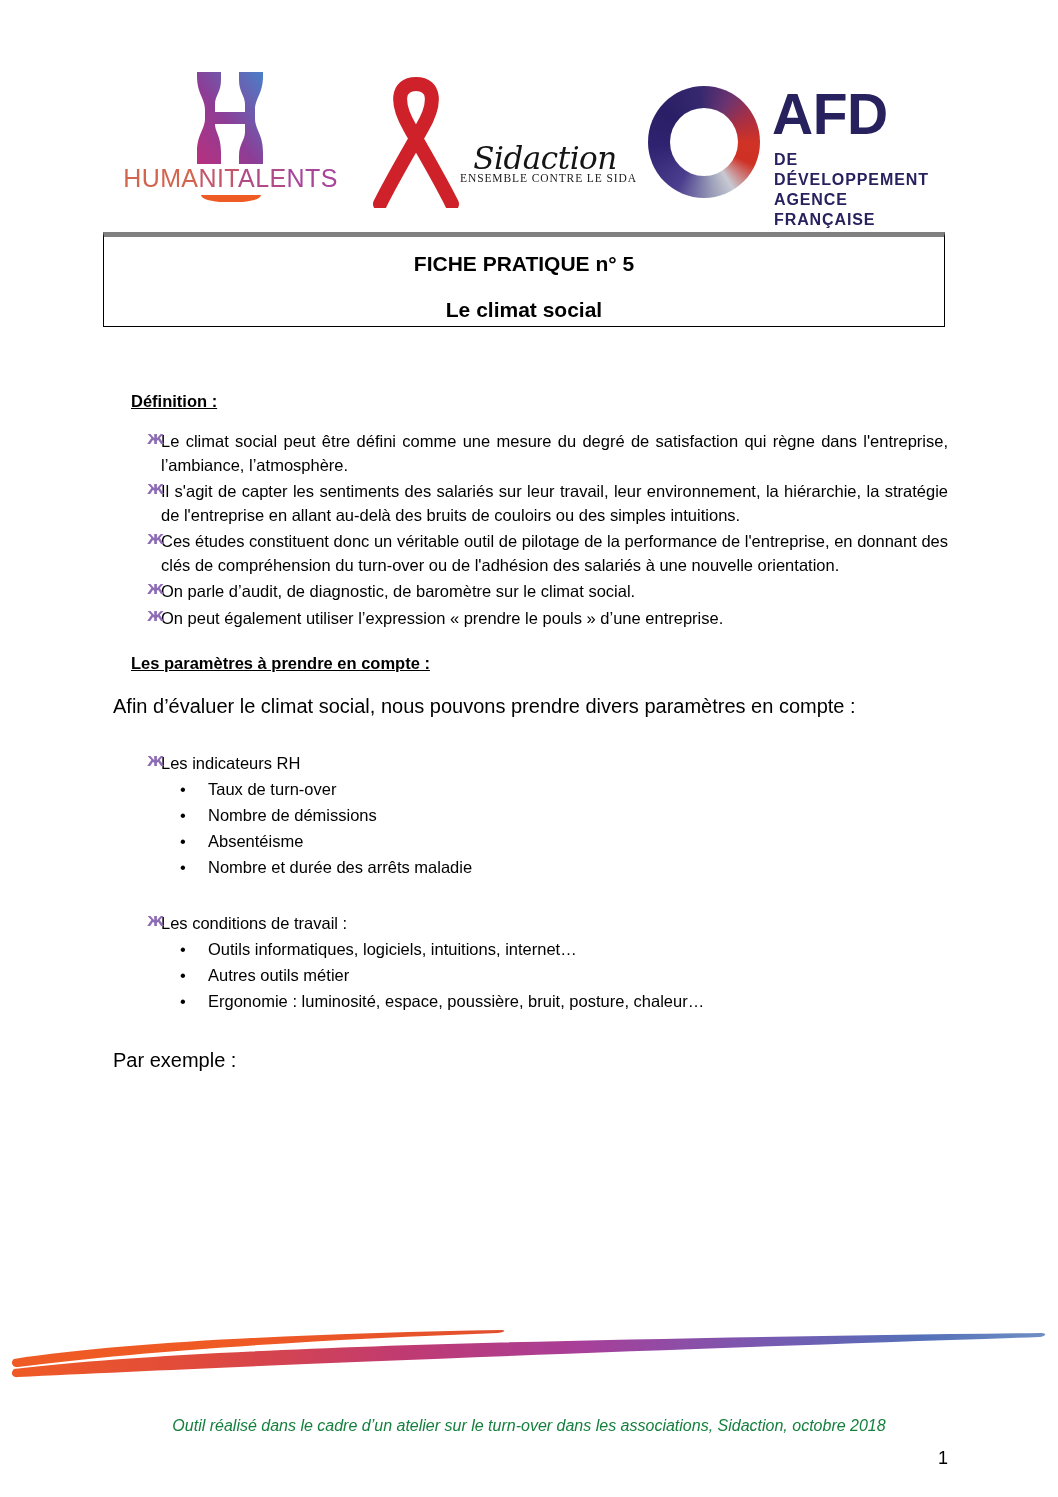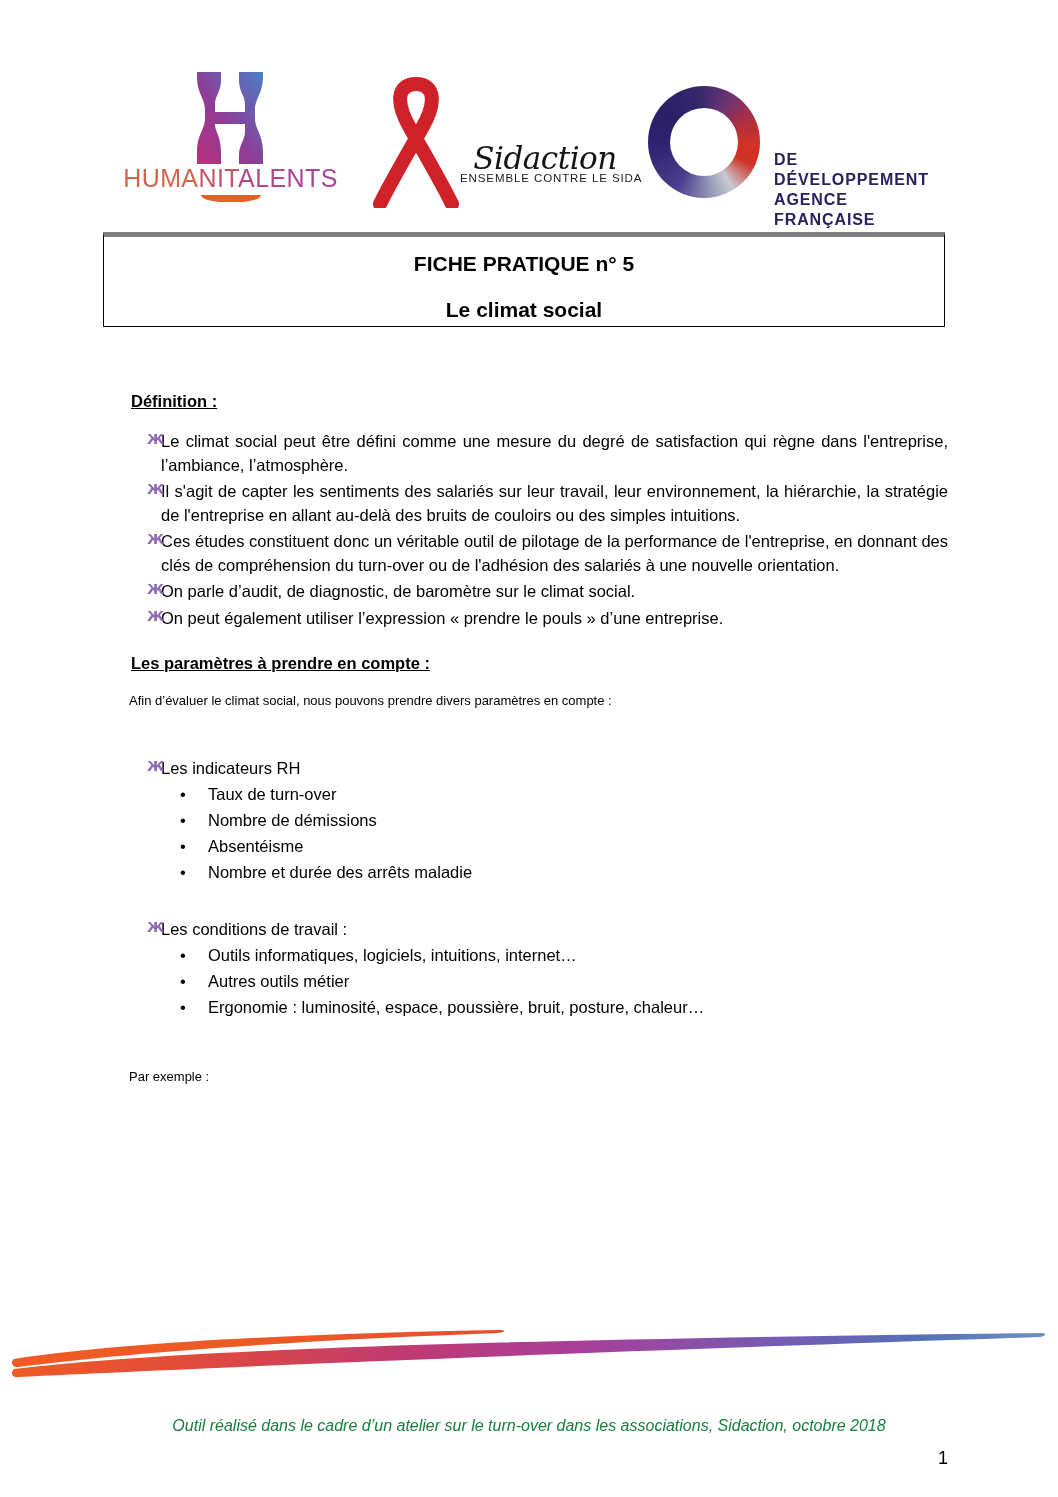--- a/index.html
+++ b/index.html
@@ -97,21 +97,21 @@
     color: #141414;
     letter-spacing: -0.5px;
     white-space: nowrap;
   }
   .sida-sub {
     position: absolute;
     left: 100px;
     top: 100px;
     width: 170px;
     text-align: center;
-    font-family: Liberation Sans, sans-serif;
+    font-family: Liberation Serif, serif;
     font-size: 11.5px;
     letter-spacing: 0.9px;
     color: #1a1a1a;
     white-space: nowrap;
   }
 
   
   .logo-afd {
     position: absolute;
     left: 648px;
@@ -217,23 +217,23 @@
   .heading {
     font-family: "Liberation Sans", sans-serif;
     font-weight: 700;
     font-size: 16.5px;
     text-decoration: underline;
     color: #000;
     margin: 0 0 18px 18px;
   }
   .para {
     font-family: "Liberation Sans", sans-serif;
-    font-size: 13px;
-    color: #000;
-    margin: 16px;
+    font-size: 20px;
+    color: #000;
+    margin: 0;
     line-height: 1.5;
   }
   .bullet-list {
     list-style: none;
     margin: 0;
     padding: 0;
   }
   .bullet-item {
     position: relative;
     padding-left: 48px;
@@ -336,20 +336,21 @@
     <div class="logo-sidaction">
       <svg class="sida-ribbon" viewBox="0 0 112 136">
         <path fill="none" stroke="#cf2129" stroke-width="14" stroke-linecap="round" d="M20 132 C 34 104, 52 74, 62 56 C 76 32, 76 12, 56 12 C 36 12, 36 32, 50 56 C 60 74, 78 104, 92 132"></path>
       </svg>
       <div class="sida-word">Sidaction</div>
       <div class="sida-sub">ENSEMBLE CONTRE LE SIDA</div>
     </div>
 
     <div class="logo-afd">
       <div class="afd-ring"></div>
+      <div class="afd-letters">AFD</div>
       <div class="afd-sub">
         <div>DE DÉVELOPPEMENT</div>
         <div>AGENCE FRANÇAISE</div>
       </div>
     </div>
   </div>
 
   <div class="title-box">
     <div class="title-line1">FICHE PRATIQUE n° 5</div>
     <div class="title-line2">Le climat social</div>

